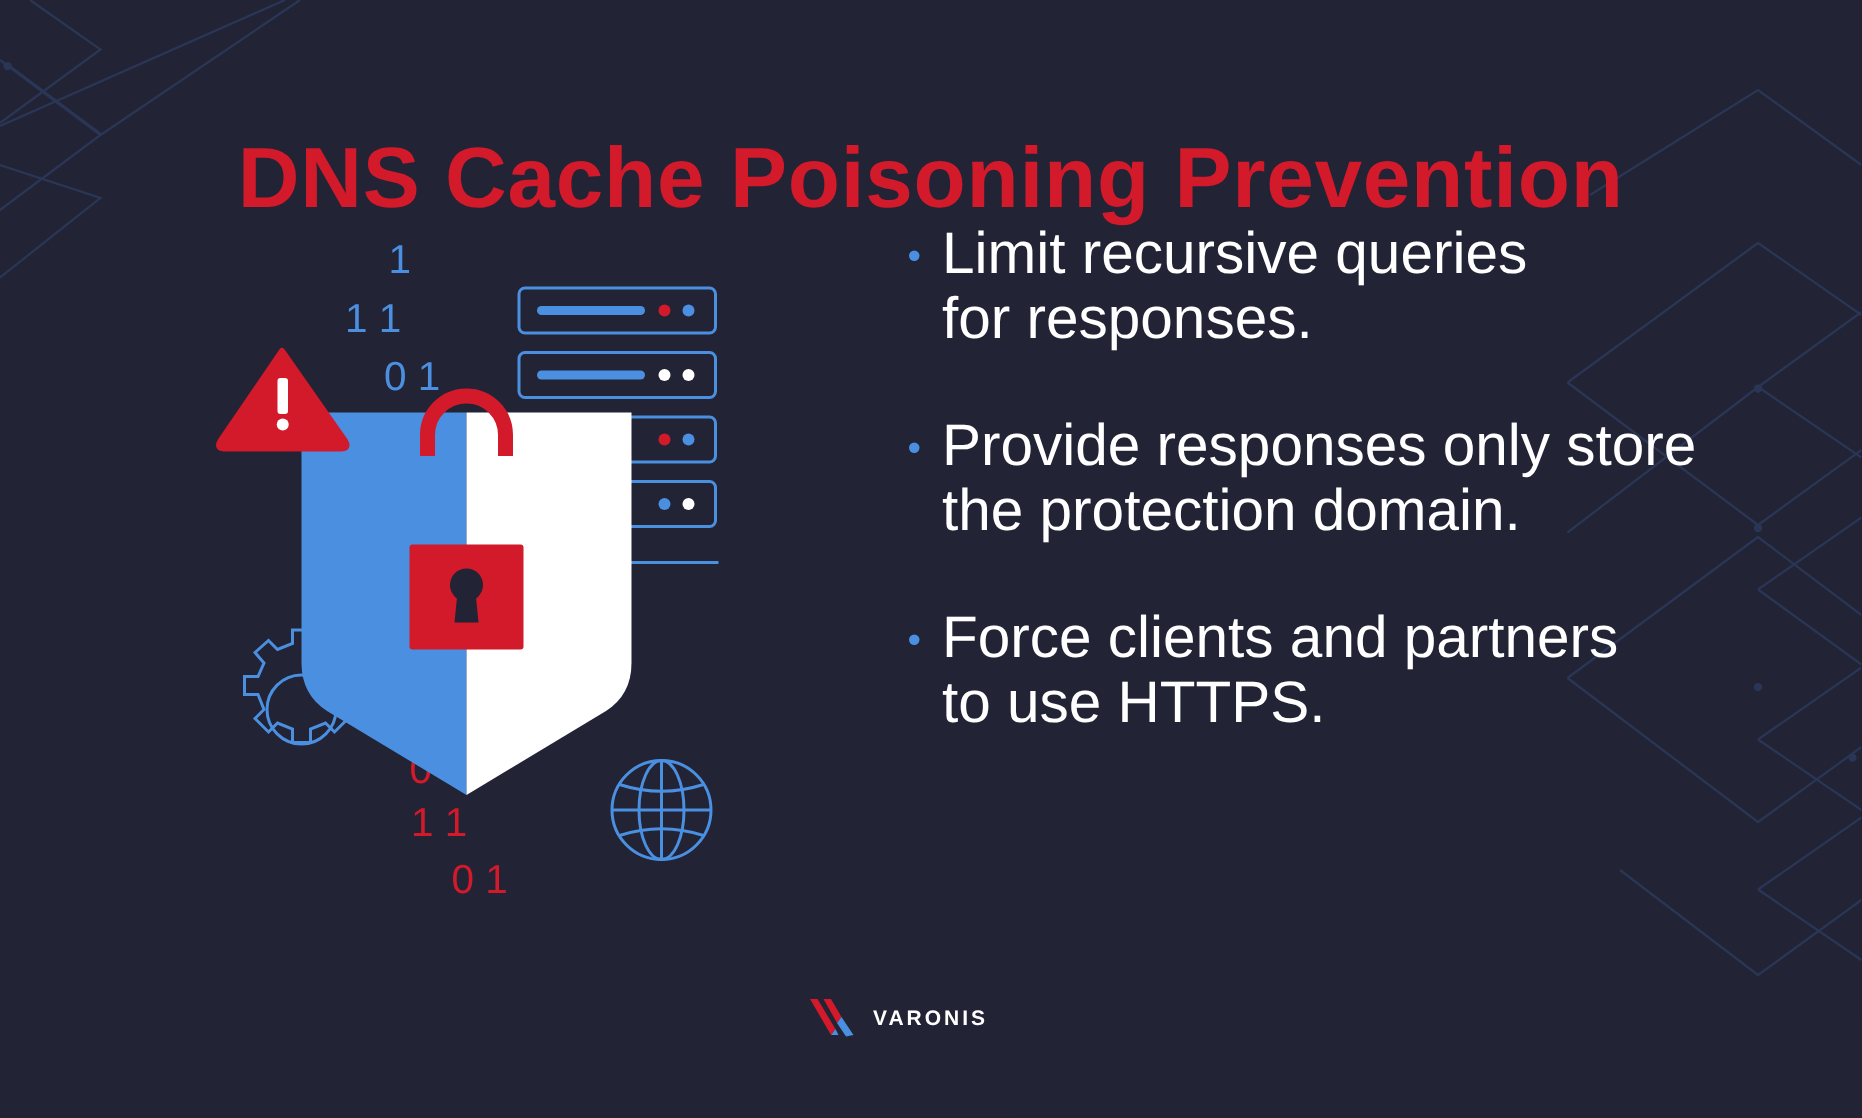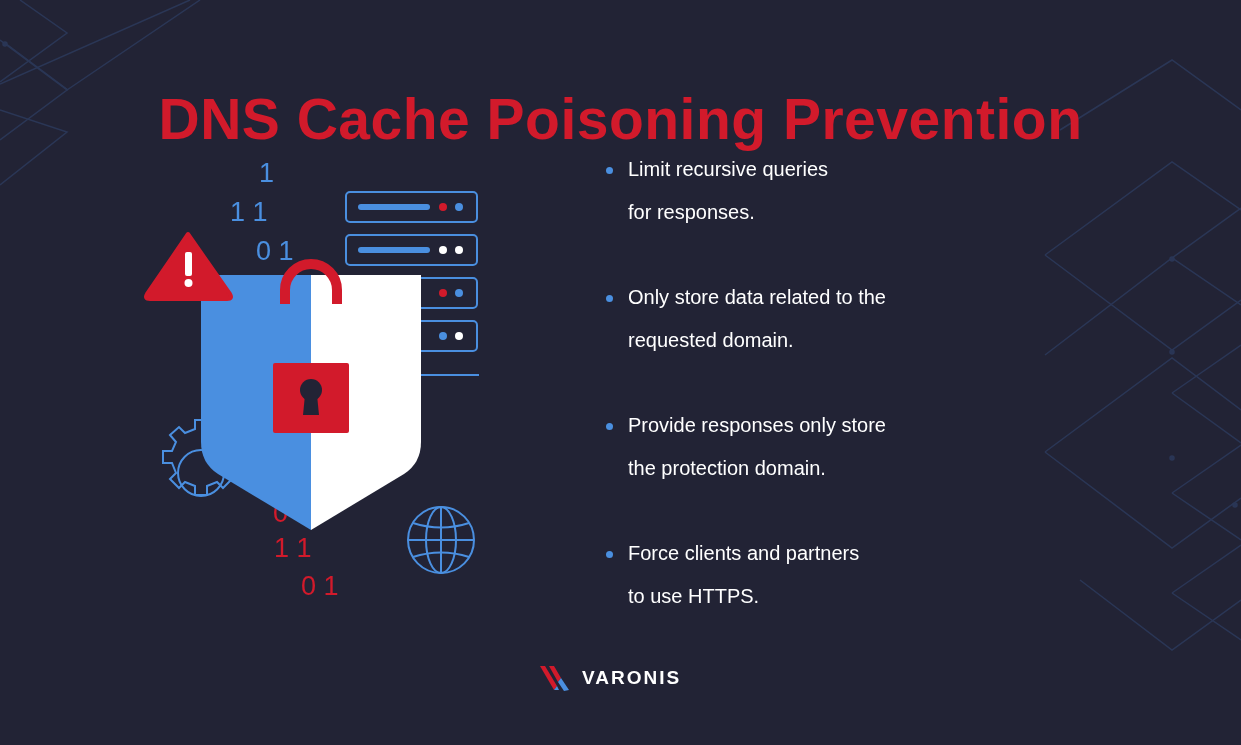--- a/index.html
+++ b/index.html
@@ -32,37 +32,37 @@
     .binary.red { color: #d21a2b; }
     .bullets {
       position: absolute; left: 604px; top: 148px; width: 560px;
       list-style: none; margin: 0; padding: 0;
     }
     .bullet {
       position: relative;
       padding-left: 24px;
       color: #ffffff;
       font-family: "Liberation Sans", sans-serif;
-      font-size: 20px;
+      font-size: 39px;
       line-height: 43px;
       margin-bottom: 42px;
     }
     .bullet .dot {
       position: absolute; left: 2px; top: 19px;
       width: 7px; height: 7px; border-radius: 50%;
       background: #4a8fe0;
     }
     .logo {
       position: absolute; left: 540px; top: 662px; height: 32px;
       display: flex; align-items: center; gap: 8px;
     }
     .logo-text {
       color: #ffffff;
       font-family: "Liberation Sans", sans-serif;
-      font-size: 19px;
+      font-size: 14px;
       font-weight: 700;
       letter-spacing: 2px;
     }
   </style>
 </head>
 <body>
 
 <svg class="bg-pattern" viewBox="0 0 1241 745" xmlns="http://www.w3.org/2000/svg">
   <g fill="none" stroke="#2c3a5c" stroke-width="1.5" opacity="0.85">
 
@@ -165,25 +165,20 @@
 </div>
 
 <ul class="bullets">
   <li class="bullet">
     <span class="dot"></span>
     <div>Limit recursive queries</div>
     <div>for responses.</div>
   </li>
   <li class="bullet">
     <span class="dot"></span>
-    <div>Only store data related to the</div>
-    <div>requested domain.</div>
-  </li>
-  <li class="bullet">
-    <span class="dot"></span>
     <div>Provide responses only store</div>
     <div>the protection domain.</div>
   </li>
   <li class="bullet">
     <span class="dot"></span>
     <div>Force clients and partners</div>
     <div>to use HTTPS.</div>
   </li>
 </ul>
 

